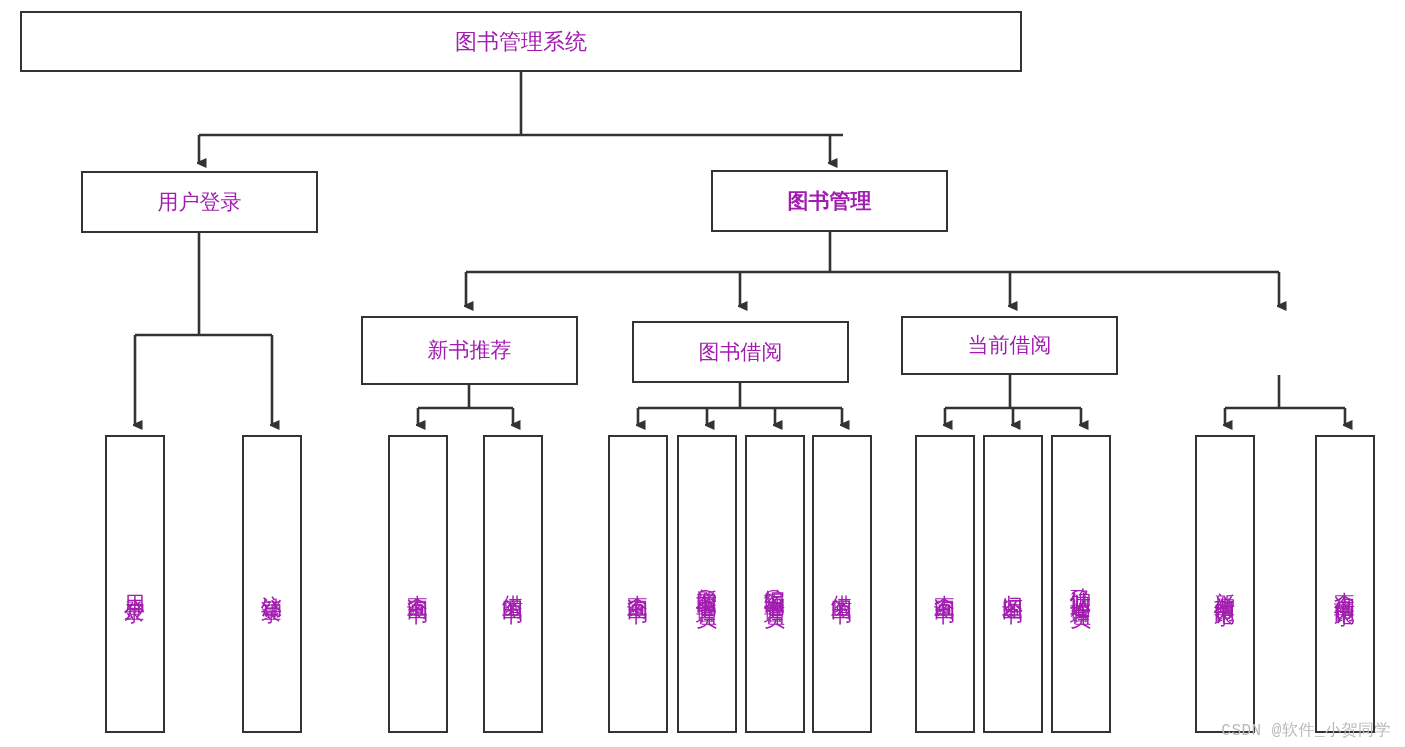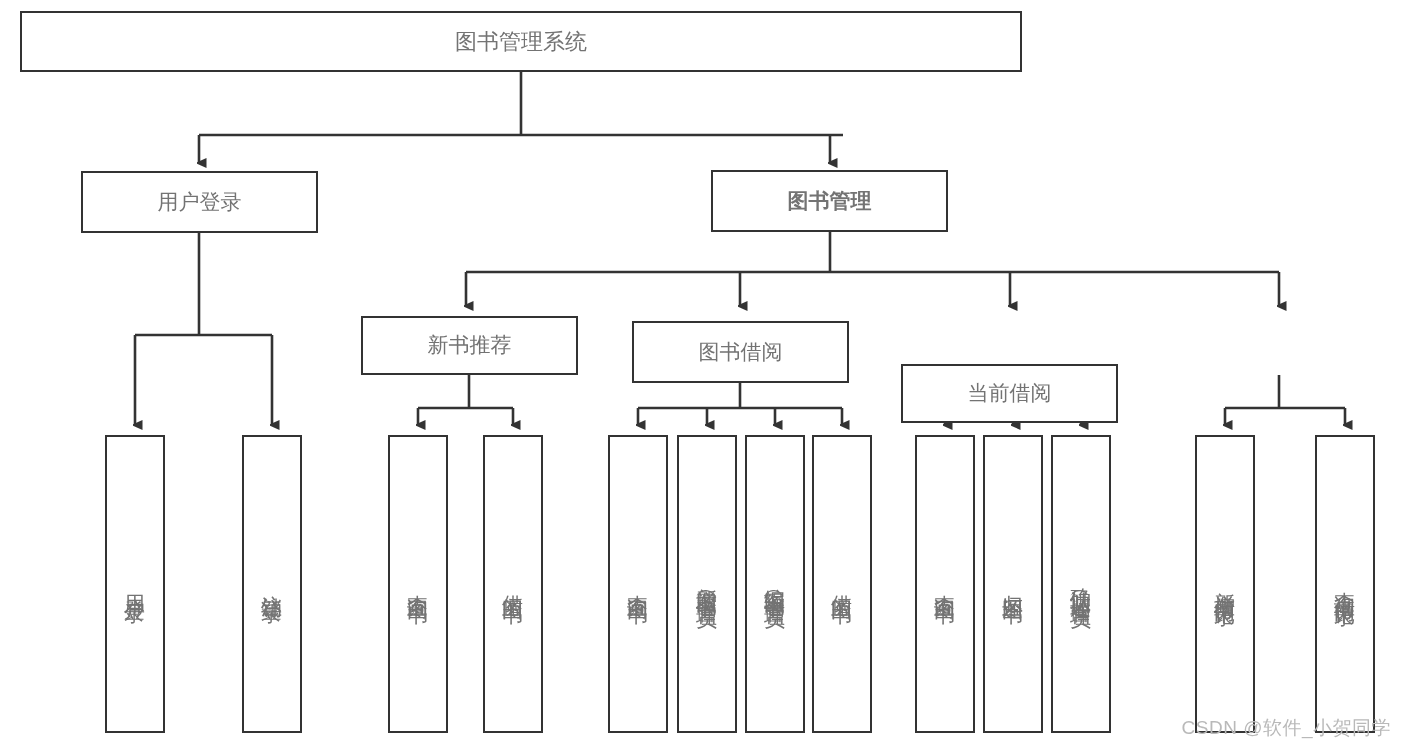--- a/index.html
+++ b/index.html
@@ -26,21 +26,21 @@
     pointer-events: none;
   }
   .node {
     position: absolute;
     box-sizing: border-box;
     background: #ffffff;
     border: 2px solid #333333;
     display: flex;
     align-items: center;
     justify-content: center;
-    color: #737373;
+    color: #a21caf;
   }
   .node .label {
     text-align: center;
     line-height: 1.18;
     white-space: nowrap;
   }
   
   .node.horiz .label {
     font-size: 21px;
   }
@@ -57,24 +57,25 @@
     text-orientation: upright;
     font-size: 21px;
     letter-spacing: 3px;
     line-height: 1;
     white-space: nowrap;
   }
   .watermark {
     position: absolute;
     right: 14px;
     bottom: 6px;
-    font-size: 19px;
+    font-size: 16px;
     color: #b9b9b9;
     letter-spacing: 0.5px;
     white-space: nowrap;
+    font-family: Liberation Mono, monospace;
   }
 </style>
 </head>
 <body>
 
 <div id="canvas">
 
   <svg class="edges" viewBox="0 0 1405 747">
     <defs>
       <marker id="arrowhead" markerWidth="10" markerHeight="10" refX="5" refY="7.5" orient="auto" markerUnits="userSpaceOnUse">
@@ -130,29 +131,29 @@
   </div>
 
   <div class="node horiz" style="left:81px; top:171px; width:237px; height:62px;">
     <span class="label">用户登录</span>
   </div>
 
   <div class="node horiz" style="left:711px; top:170px; width:237px; height:62px;font-weight:bold;">
     <span class="label">图书管理</span>
   </div>
 
-  <div class="node horiz" style="left:361px; top:316px; width:217px; height:59px;">
+  <div class="node horiz" style="left:361px; top:316px; width:217px; height:69px;">
     <span class="label">新书推荐</span>
   </div>
 
   <div class="node horiz" style="left:632px; top:321px; width:217px; height:62px;">
     <span class="label">图书借阅</span>
   </div>
 
-  <div class="node horiz" style="left:901px; top:316px; width:217px; height:59px;margin-top:48px;">
+  <div class="node horiz" style="left:901px; top:316px; width:217px; height:59px;">
     <span class="label">当前借阅</span>
   </div>
 
 
   <div class="node vert" style="left:105px; top:435px; width:60px; height:298px;">
     <span class="label">用户登录</span>
   </div>
 
   <div class="node vert" style="left:242px; top:435px; width:60px; height:298px;">
     <span class="label">注销登录</span>

